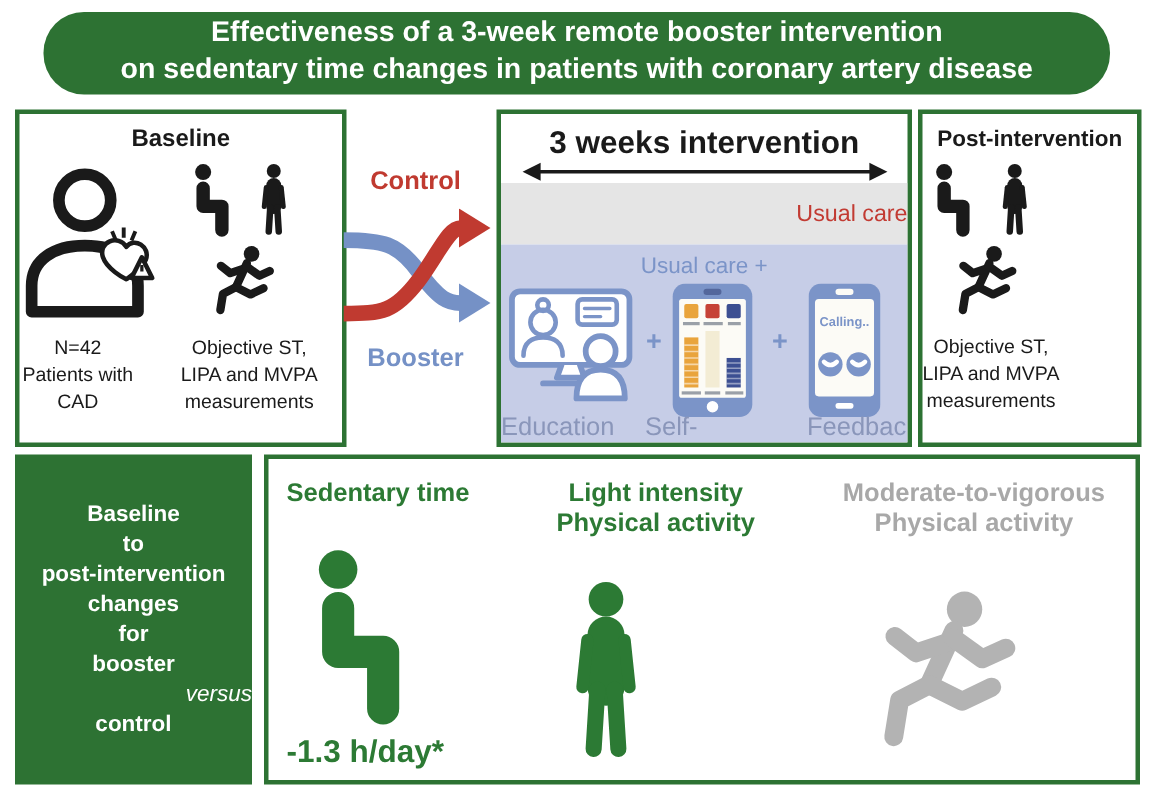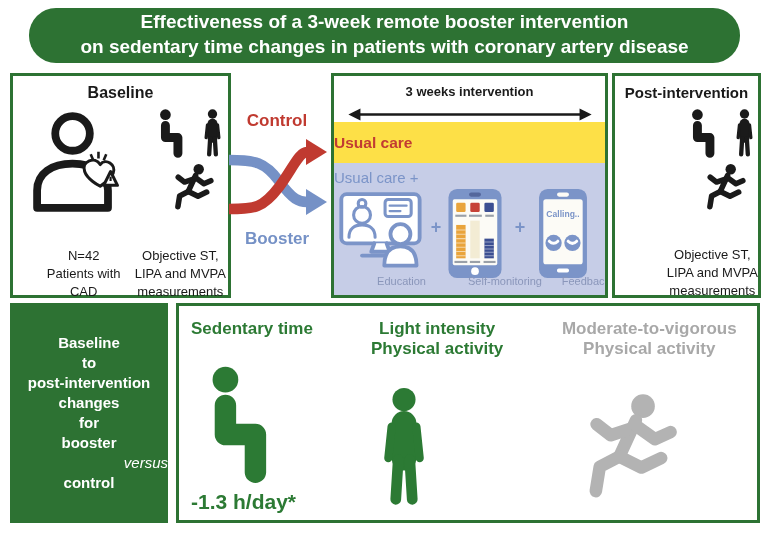--- a/index.html
+++ b/index.html
@@ -14,39 +14,39 @@
     color:#fff;text-align:center;font-weight:700;font-size:19px;line-height:25px;padding-top:1px;
   }
   
   .gbox{background:#fff;border:3px solid #2d7233;}
   .baseline-box{left:10px;top:73px;width:221px;height:225px;}
   .interv-box{left:331px;top:73px;width:277px;height:225px;overflow:hidden;}
   .post-box{left:612px;top:73px;width:149px;height:225px;}
   .box-title{font-weight:700;font-size:16px;text-align:center;margin-top:8px;}
   .post-box .box-title{font-size:15px;}
   .bl-row{display:flex;padding:0 2px;margin-top:4px;}
-  .bl-col{flex:1;display:flex;flex-direction:column;align-items:flex-end;gap:24px;}
+  .bl-col{flex:1;display:flex;flex-direction:column;align-items:flex-start;}
   .icon-area{height:112px;display:flex;flex-direction:column;align-items:center;justify-content:center;}
   .sitstand-row{display:flex;align-items:flex-start;gap:12px;}
   .small-txt{font-size:13px;line-height:18px;text-align:center;margin-top:5px;}
   .ic-black{color:#1a1a1a;}
   
   .arm-label{font-weight:700;font-size:17px;text-align:center;}
   .control-label{left:231px;top:111px;width:92px;color:#c03a30;}
   .booster-label{left:229px;top:229px;width:96px;color:#7591c6;}
   .cross-arrows{left:229px;top:139px;width:102px;height:86px;}
   
-  .interv-title{left:0;right:0;top:8px;text-align:center;font-weight:700;font-size:13px;}
+  .interv-title{left:0;right:0;top:8px;text-align:center;font-weight:700;font-size:21px;}
   .dur-arrow{left:8px;top:32px;width:256px;height:13px;}
-  .band-salmon{left:0;right:0;top:46px;height:41px;background:#fde047;color:#c23b33;
-    font-size:15.5px;text-align:left;line-height:41px;font-weight:bold;}
+  .band-salmon{left:0;right:0;top:46px;height:41px;background:#e5e5e5;color:#c23b33;
+    font-size:15.5px;text-align:right;line-height:41px;}
   .band-lav{left:0;right:0;top:87px;bottom:0;background:#c6cde7;}
-  .uc-plus{left:0;right:0;top:6px;text-align:left;color:#7b94c8;font-size:15px;}
+  .uc-plus{left:0;right:0;top:6px;text-align:center;color:#7b94c8;font-size:15px;}
   .plus-sign{color:#7b94c8;font-size:18px;font-weight:700;text-align:center;width:24px;}
-  .comp-label{font-size:11px;color:#8a96ba;text-align:right;top:112px;}
+  .comp-label{font-size:17px;color:#8a96ba;text-align:left;top:112px;}
   
   .green-panel{left:10px;top:303px;width:158px;height:220px;background:#2d7233;color:#fff;
     text-align:center;padding-top:30px;font-size:15px;font-weight:700;line-height:20px;}
   .green-panel .italic{font-style:italic;font-weight:400;text-align:right;}
   .results-box{left:176px;top:303px;width:584px;height:220px;display:flex;}
   .res-col{display:flex;flex-direction:column;align-items:flex-start;padding-top:13px;padding-left:12px;}
   .res-col.c1{width:31%;}.res-col.c2{width:33%;gap:28px;}.res-col.c3{width:36%;gap:20px;}
   .res-head{height:42px;font-size:17px;font-weight:700;line-height:20px;text-align:center;}
   .res-iconwrap{flex:1;display:flex;align-items:center;justify-content:center;}
   .res-value{font-size:21px;font-weight:700;margin-bottom:6px;}

